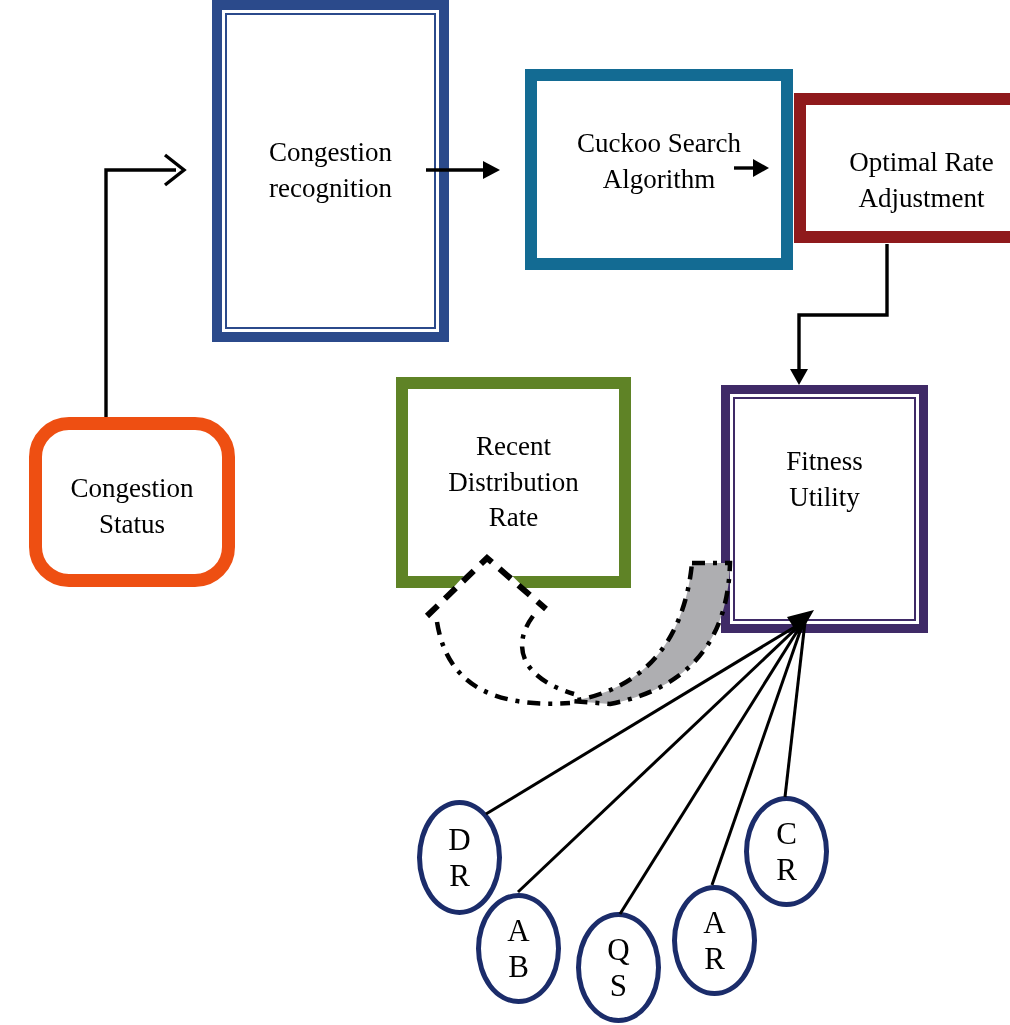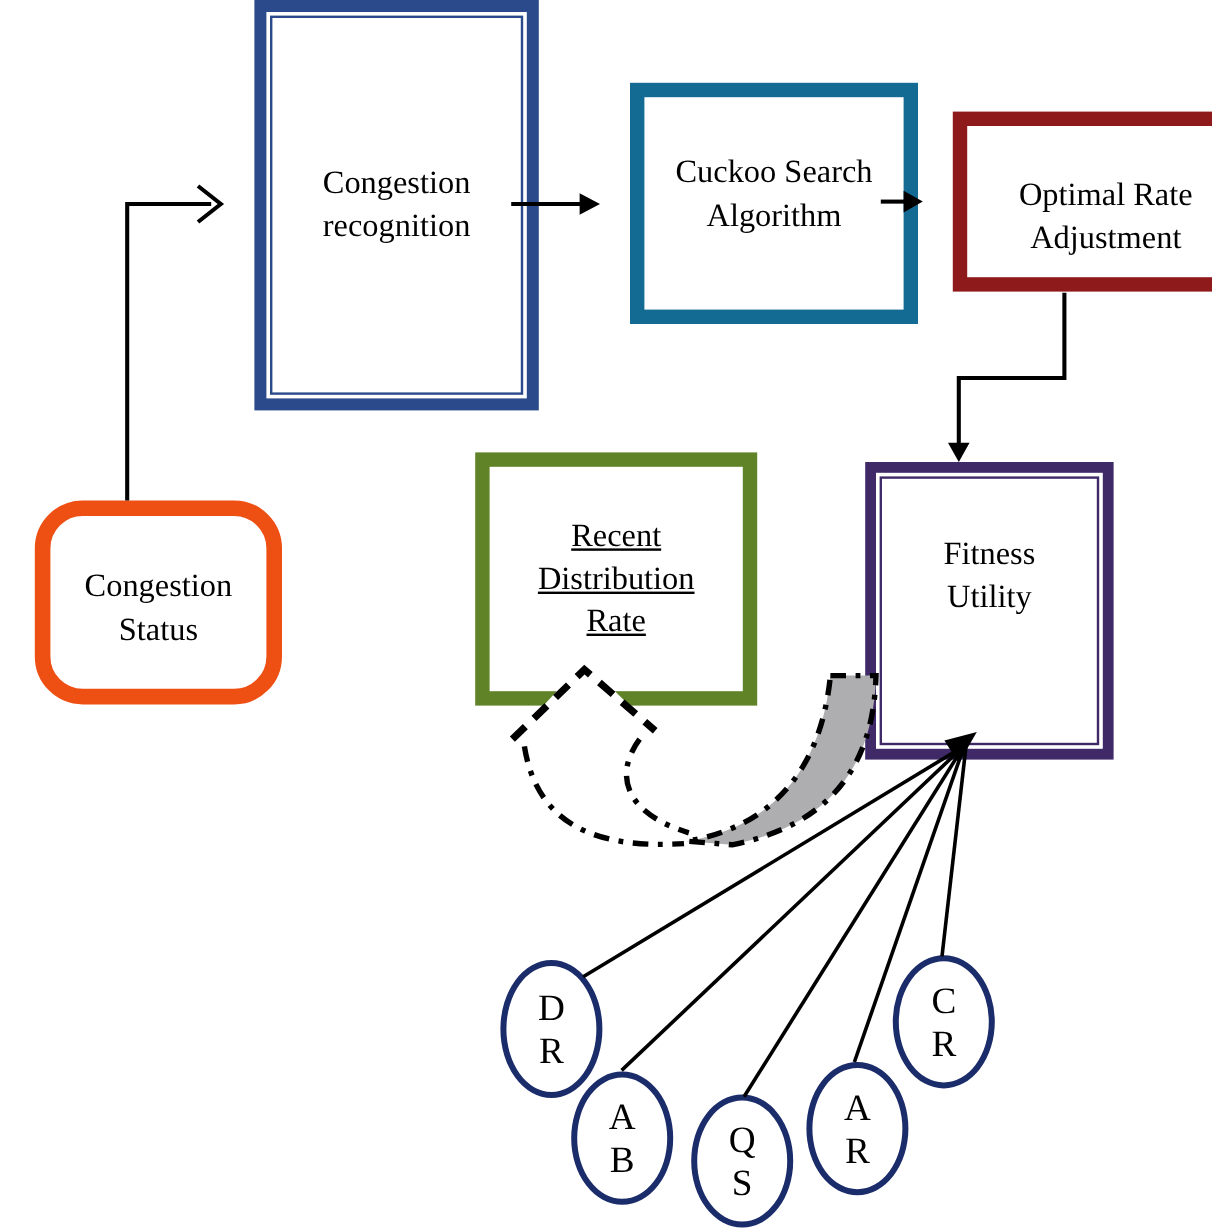--- a/index.html
+++ b/index.html
@@ -9,25 +9,25 @@
   }
   .node{
     position:absolute;box-sizing:border-box;background:#fff;
     display:flex;align-items:center;justify-content:center;text-align:center;margin-left:24px;
   }
   .node .lbl{white-space:pre-line;font-size:27px;line-height:1.32;}
   .dbl-inner{position:absolute;inset:3px;border:2px solid;pointer-events:none;}
   
   .n-status{left:5px;top:417px;width:206px;height:170px;border:13px solid;border-radius:40px;}
   .n-recog{left:188px;top:0px;width:237px;height:342px;border:10px solid;}
-  .n-cuckoo{left:501px;top:69px;width:240px;height:201px;border:12px solid;}
+  .n-cuckoo{left:501px;top:69px;width:268px;height:201px;border:12px solid;}
   .n-cuckoo .lbl{padding-bottom:16px;}
   .n-optimal{left:770px;top:93px;width:231px;height:150px;border:12px solid;padding-left:24px;}
   .n-optimal .lbl{padding-top:26px;}
-  .n-recent{left:372px;top:377px;width:235px;height:211px;border:12px solid;text-decoration:underline;}
+  .n-recent{left:372px;top:377px;width:235px;height:211px;border:12px solid;}
   .n-fitness{left:697px;top:385px;width:207px;height:248px;border:9px solid;}
   .n-fitness .lbl{padding-bottom:58px;}
   .n-status .lbl{padding-top:10px;}
   .factor{
     position:absolute;box-sizing:border-box;border:5px solid;border-radius:50%;
     background:#fff;display:flex;align-items:center;justify-content:center;text-align:center;
   }
   .factor .lbl{white-space:pre-line;font-size:31px;line-height:1.15;}
   .f-dr{left:417px;top:800px;width:85px;height:115px;}
   .f-ab{left:476px;top:893px;width:85px;height:111px;}

